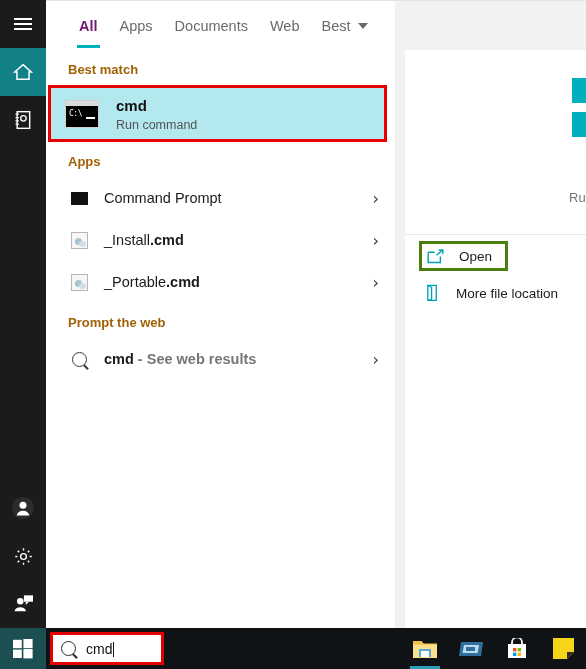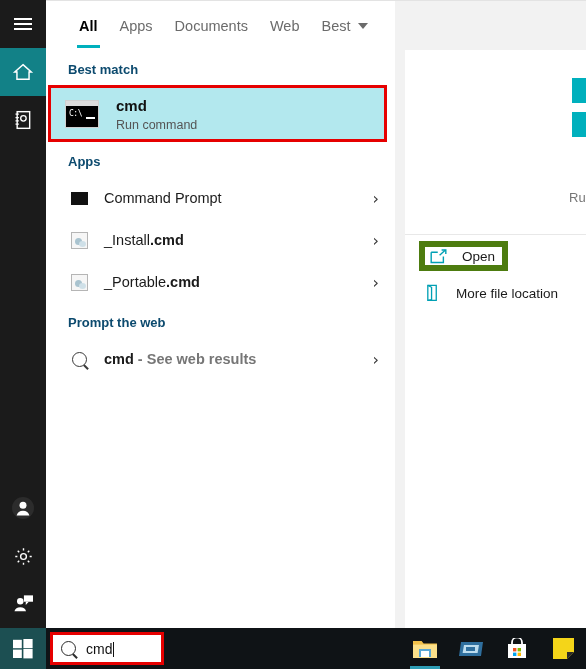--- a/index.html
+++ b/index.html
@@ -56,21 +56,21 @@
   }
   .tab {
     position: relative;
     height: 50px;
     display: flex; align-items: center;
     padding: 0 11px;
     font-size: 14.5px;
     color: #6b6b6b;
     white-space: nowrap;
   }
-  .tab.sel { color: #000000; font-weight: bold; }
+  .tab.sel { color: #701a75; font-weight: bold; }
   .tab.sel::after {
     content: "";
     position: absolute;
     left: 9px; right: 9px; bottom: 3px;
     height: 3px;
     background: #00b0bd;
   }
   .caret {
     display: inline-block;
     margin-left: 7px;
@@ -90,21 +90,21 @@
   
   #results {
     position: absolute;
     left: 46px; top: 50px;
     width: 349px; height: 578px;
     background: #ffffff;
   }
   .section-head {
     font-size: 13px;
     font-weight: bold;
-    color: #0c4a6e;
+    color: #a16207;
     padding: 12px 0 8px 22px;
   }
 
   
   #bestmatch-wrap {
     position: relative;
     margin: 0 2px 0 0;
     padding: 0;
   }
   #bestmatch {
@@ -244,21 +244,21 @@
     height: 32px;
     display: flex;
     align-items: center;
     padding-left: 16px;
     margin-top: 6px;
   }
   #open-row {
     margin-left: 14px;
     margin-right: 78px;
     padding-left: 2px;
-    border: 6px solid #4d7c0f;
+    border: 3px solid #4d7c0f;
     height: 30px;
   }
   .act-icon { width: 22px; flex: 0 0 22px; display: flex; align-items: center; justify-content: center; }
   .act-label { margin-left: 13px; font-size: 13.5px; color: #1b1b1b; white-space: nowrap; }
 
   
   #taskbar {
     position: absolute;
     left: 0; bottom: 0;
     width: 586px; height: 41px;

